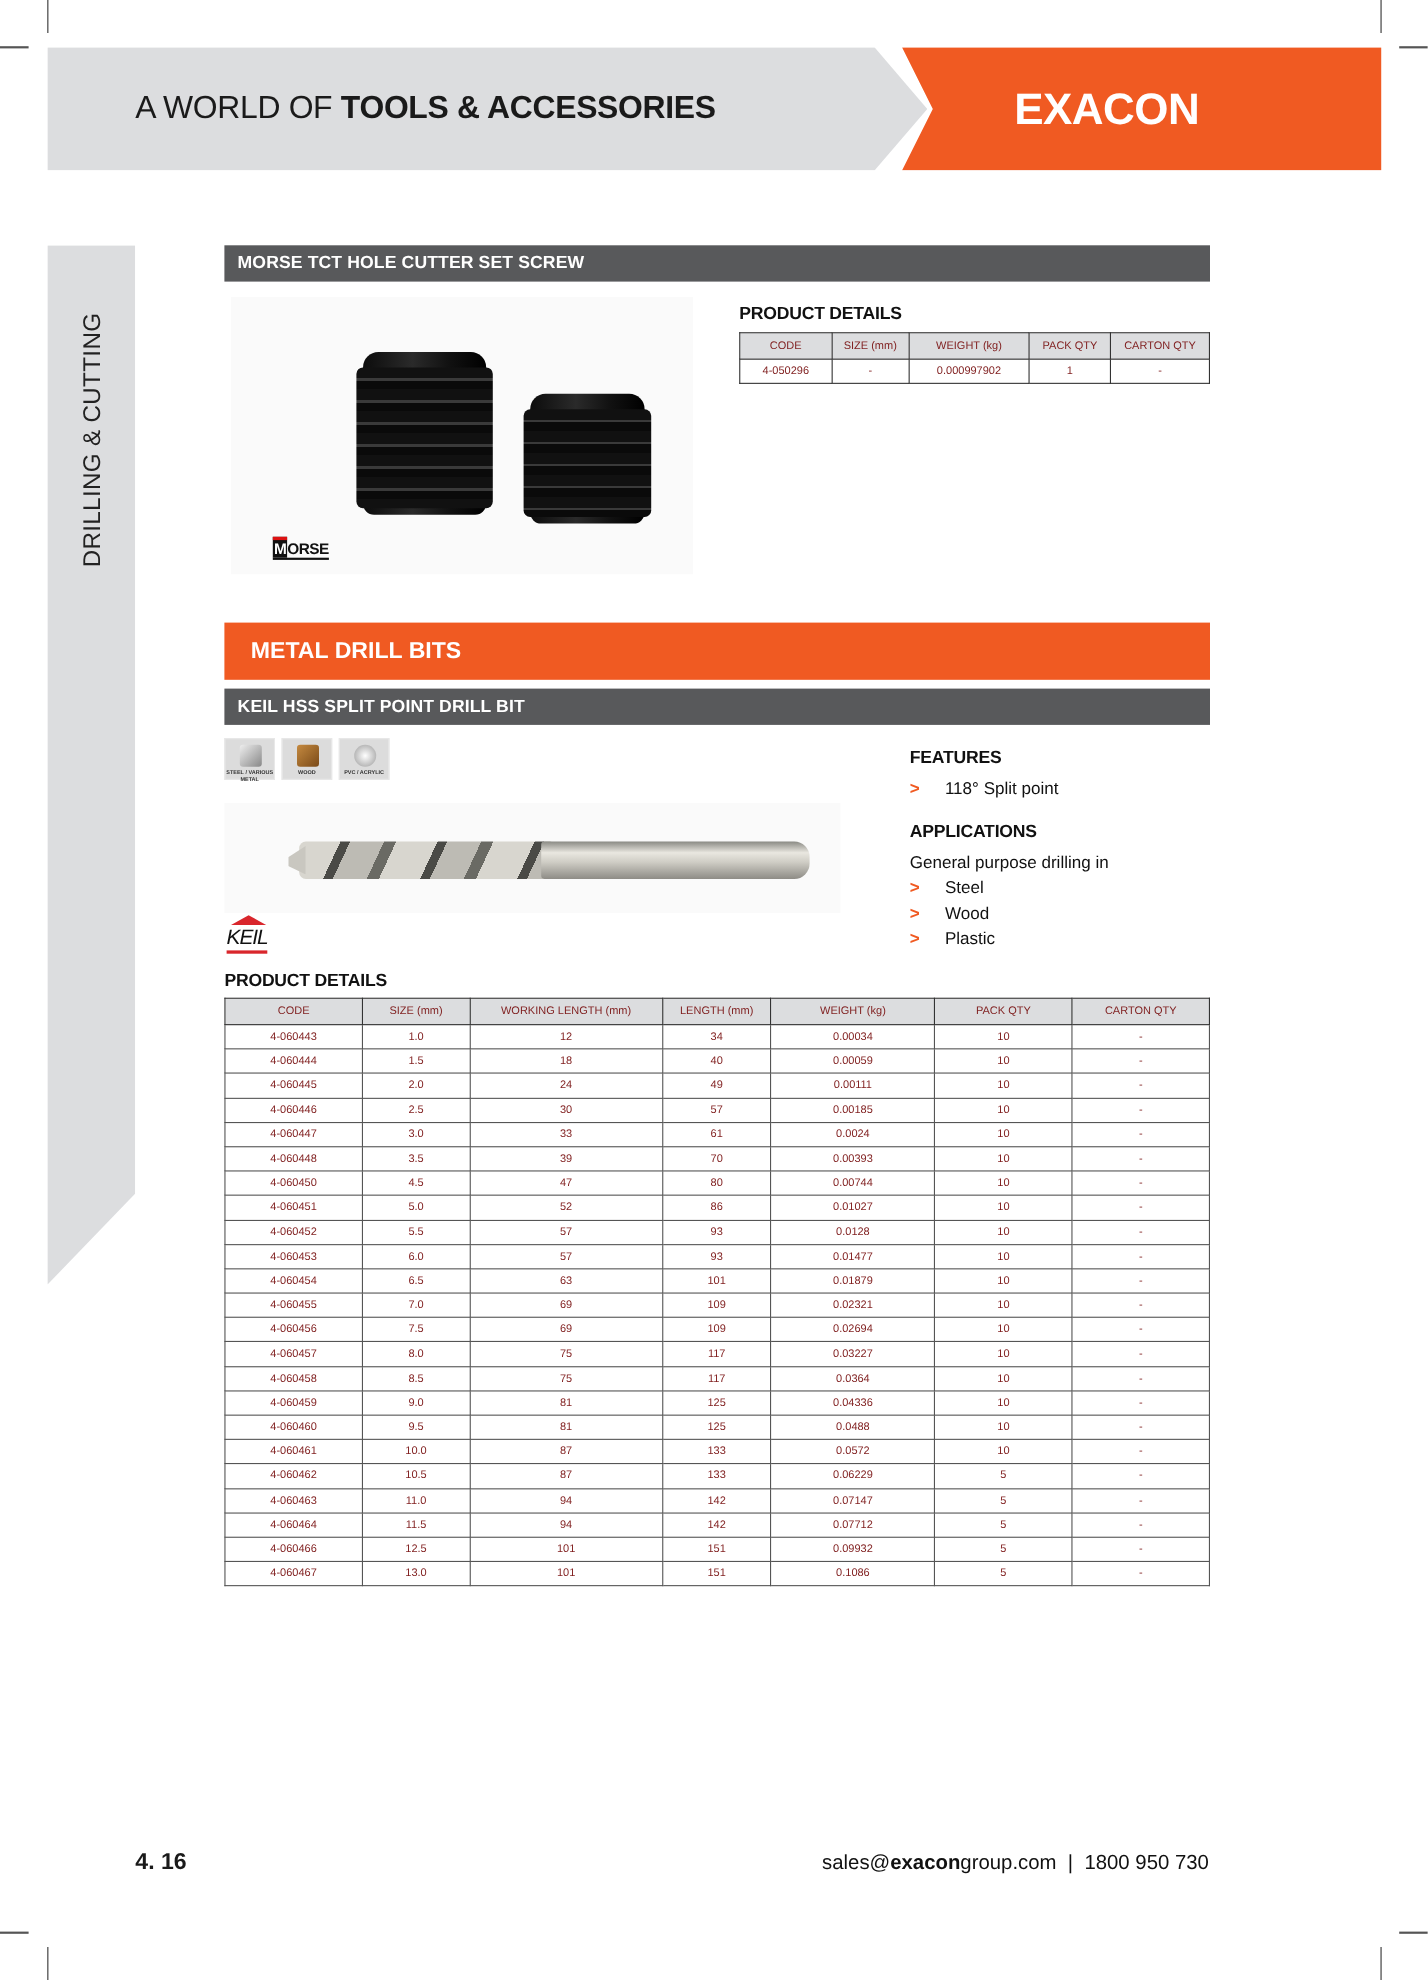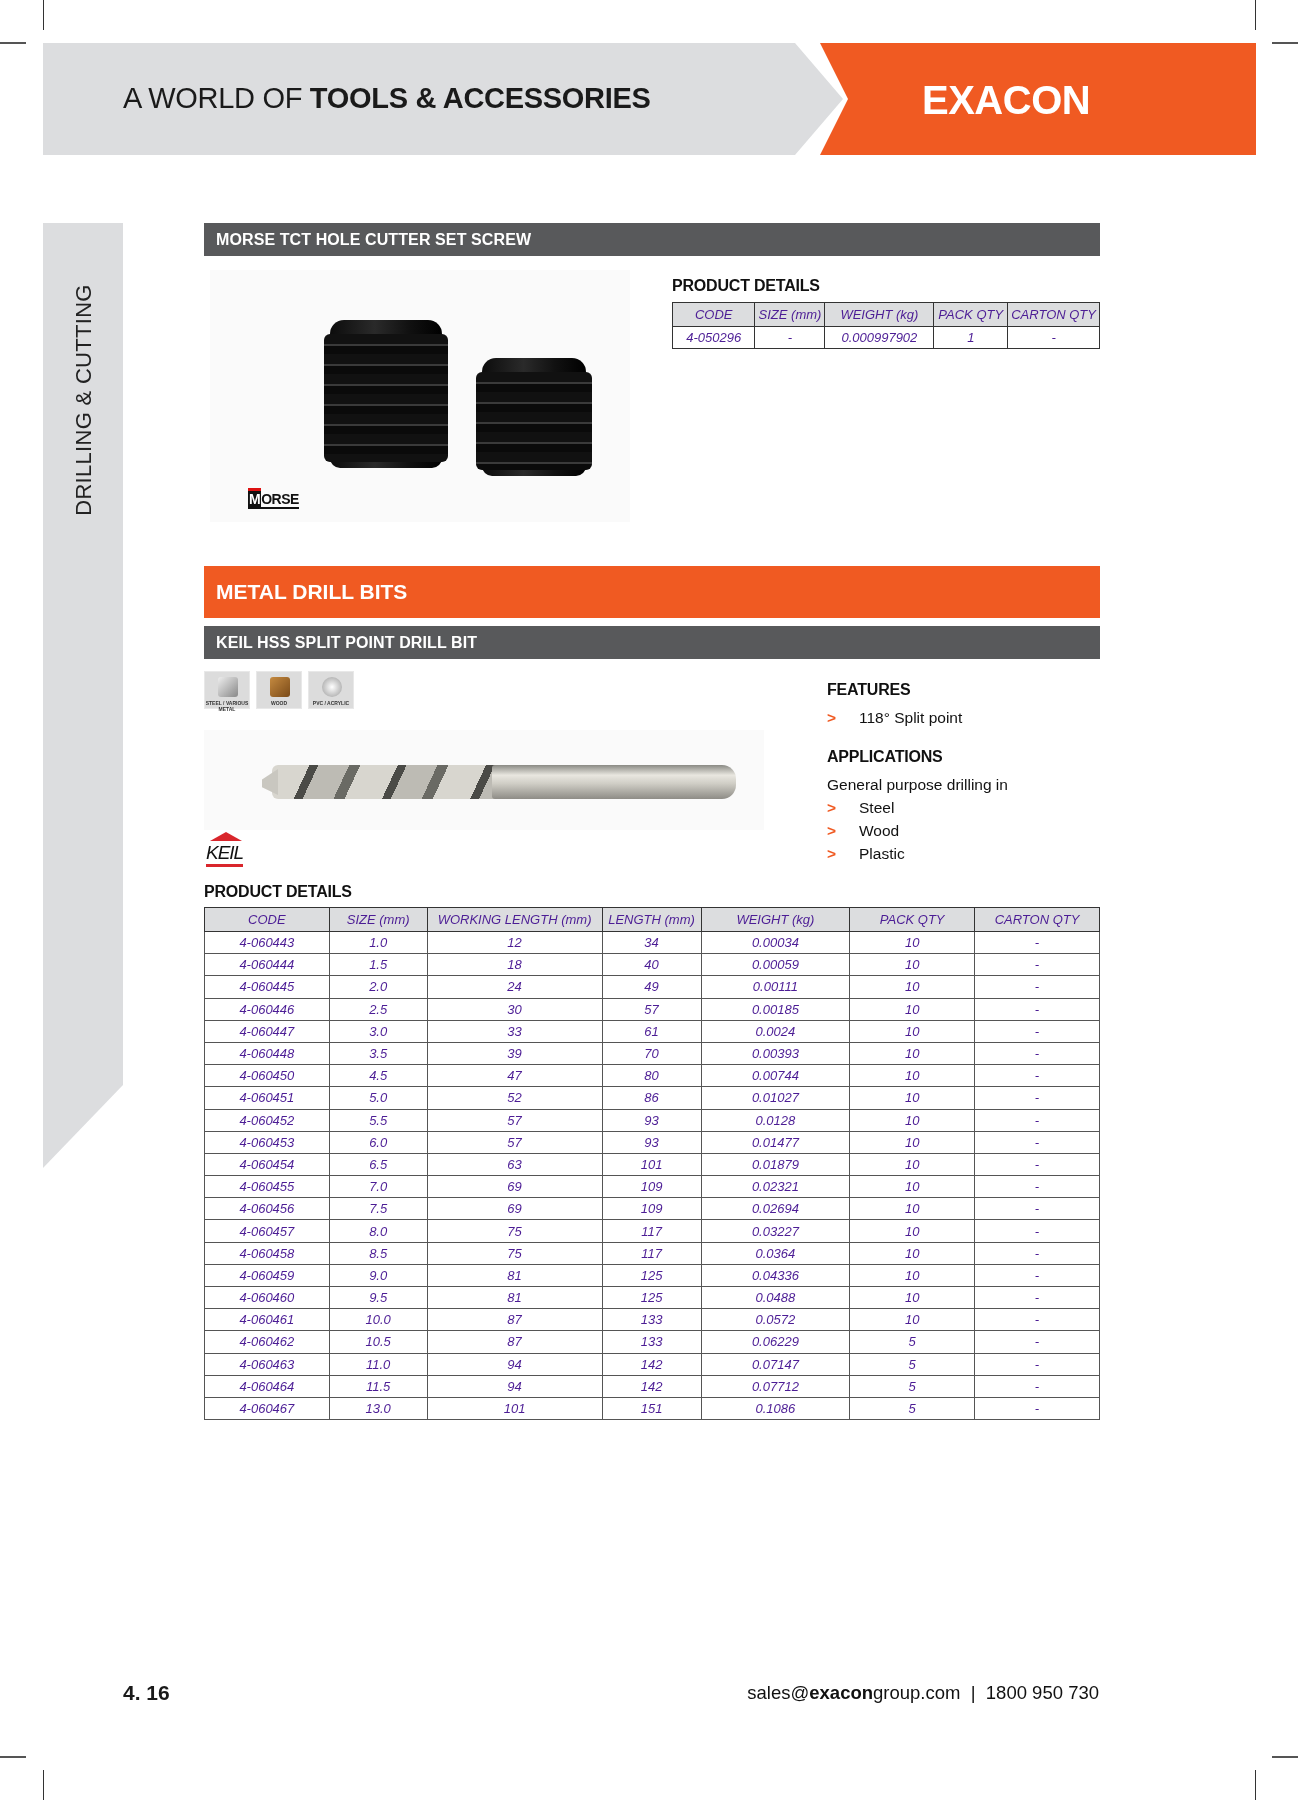--- a/index.html
+++ b/index.html
@@ -44,21 +44,21 @@
   }
 
   
   .bar-dark {
     position: absolute; left: 204px; width: 896px; height: 33px; background: #58595b;
     color: #fff; font-weight: 700; font-size: 16px; padding-left: 12px; line-height: 33px;
     letter-spacing: 0.1px;
   }
   .bar-orange {
     position: absolute; left: 204px; width: 896px; height: 52px; background: #f05a22;
-    color: #fff; font-weight: 700; font-size: 21px; padding-left: 12px; line-height: 52px;
+    color: #fff; font-weight: 700; font-size: 21px; padding-left: 24px; line-height: 52px;
   }
 
   
   .img-box { position: absolute; background: #fafafa; }
   .screw { position: absolute; background: linear-gradient(90deg,#0c0c0c,#2a2a2a 40%,#111 70%,#000); border-radius: 14px 14px 10px 10px; }
   .screw::before {
     content: ""; position: absolute; inset: 14px -6px 6px -6px;
     background: repeating-linear-gradient(180deg, #111 0 10px, #3a3a3a 10px 12px, #0a0a0a 12px 20px);
     border-radius: 6px;
   }
@@ -78,21 +78,21 @@
     background: linear-gradient(180deg,#8a8a84,#e9e7e0 30%,#cfcdc5 55%,#8e8c86 100%); border-radius: 3px 14px 14px 3px; }
   .drill .flute { position:absolute; left: 10px; top: 2px; width: 230px; height: 34px;
     background: repeating-linear-gradient(115deg, #d8d6cf 0 34px, #4a4a46 34px 42px, #bdbbb4 42px 70px, #6a6a64 70px 80px);
     border-radius: 6px 2px 2px 6px; }
   .drill .tip { position:absolute; left: 0; top: 6px; width: 16px; height: 26px; background:#c9c7c0;
     clip-path: polygon(100% 0, 0 40%, 0 70%, 100% 100%); }
 
   
   .h-sub { position: absolute; font-weight: 700; font-size: 16px; color: #111; letter-spacing: -0.2px; }
 
-  table.pd { position: absolute; border-collapse: collapse; font-size: 13px; color: #4c1d95; font-style: italic; }
+  table.pd { position: absolute; border-collapse: collapse; font-size: 10px; color: #7f1d1d; }
   table.pd th { background: #dcdddf; font-weight: 400; border: 1px solid #333; height: 24px; padding: 0 3px; white-space: nowrap; }
   table.pd td { border: 1px solid #333; text-align: center; height: 22px; padding: 0 3px; }
   table.pd.big td { height: 22.2px; border-left: 1px solid #555; border-right: 1px solid #555; border-top: 1px solid #555; border-bottom: 1px solid #555; }
 
   
   .feat { position: absolute; left: 827px; font-size: 15.5px; color: #111; }
   .feat-item { position: absolute; left: 827px; font-size: 15.5px; color: #111; }
   .feat-item .chev { color: #f05a22; font-weight: 700; display: inline-block; width: 32px; }
 
   
@@ -392,20 +392,29 @@
       <tr>
         <td>4-060464</td>
         <td>11.5</td>
         <td>94</td>
         <td>142</td>
         <td>0.07712</td>
         <td>5</td>
         <td>-</td>
       </tr>
       <tr>
+        <td>4-060466</td>
+        <td>12.5</td>
+        <td>101</td>
+        <td>151</td>
+        <td>0.09932</td>
+        <td>5</td>
+        <td>-</td>
+      </tr>
+      <tr>
         <td>4-060467</td>
         <td>13.0</td>
         <td>101</td>
         <td>151</td>
         <td>0.1086</td>
         <td>5</td>
         <td>-</td>
       </tr>
     </tbody>
 </table>

